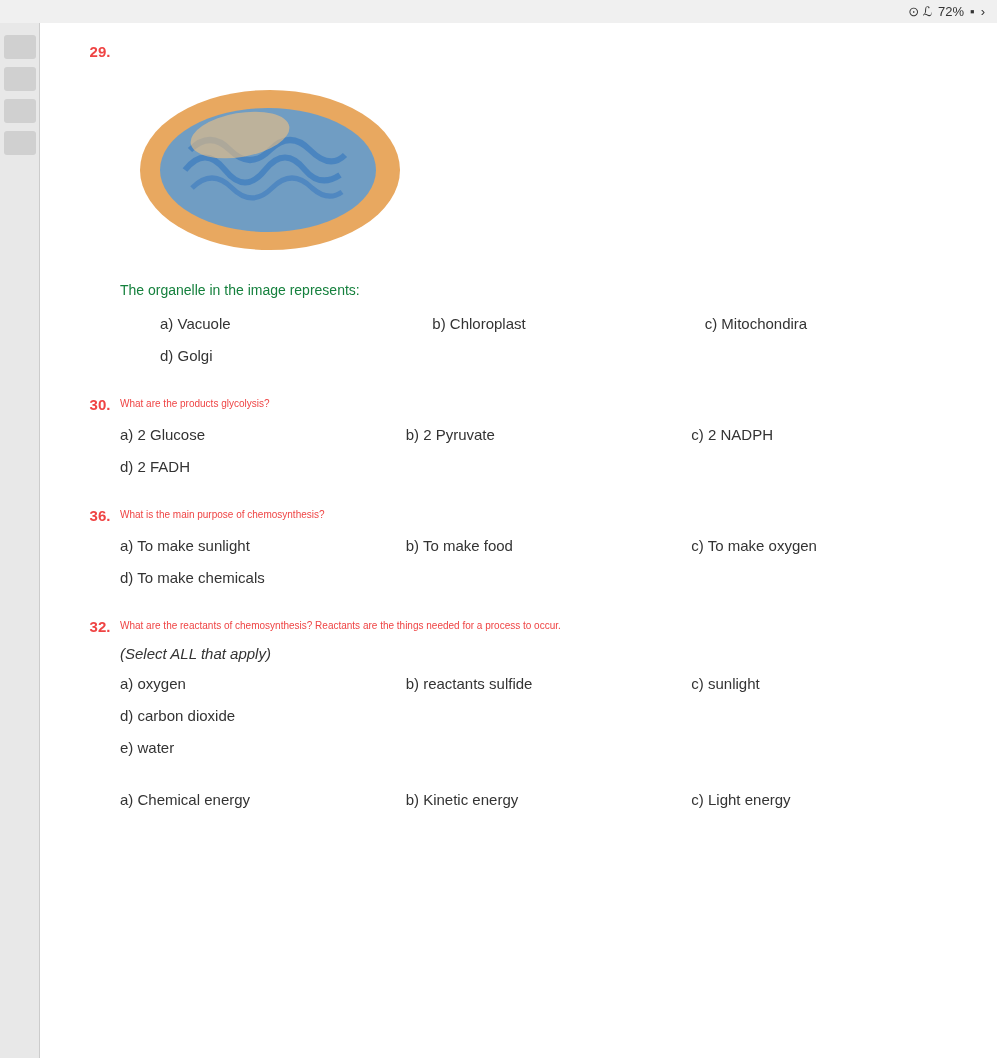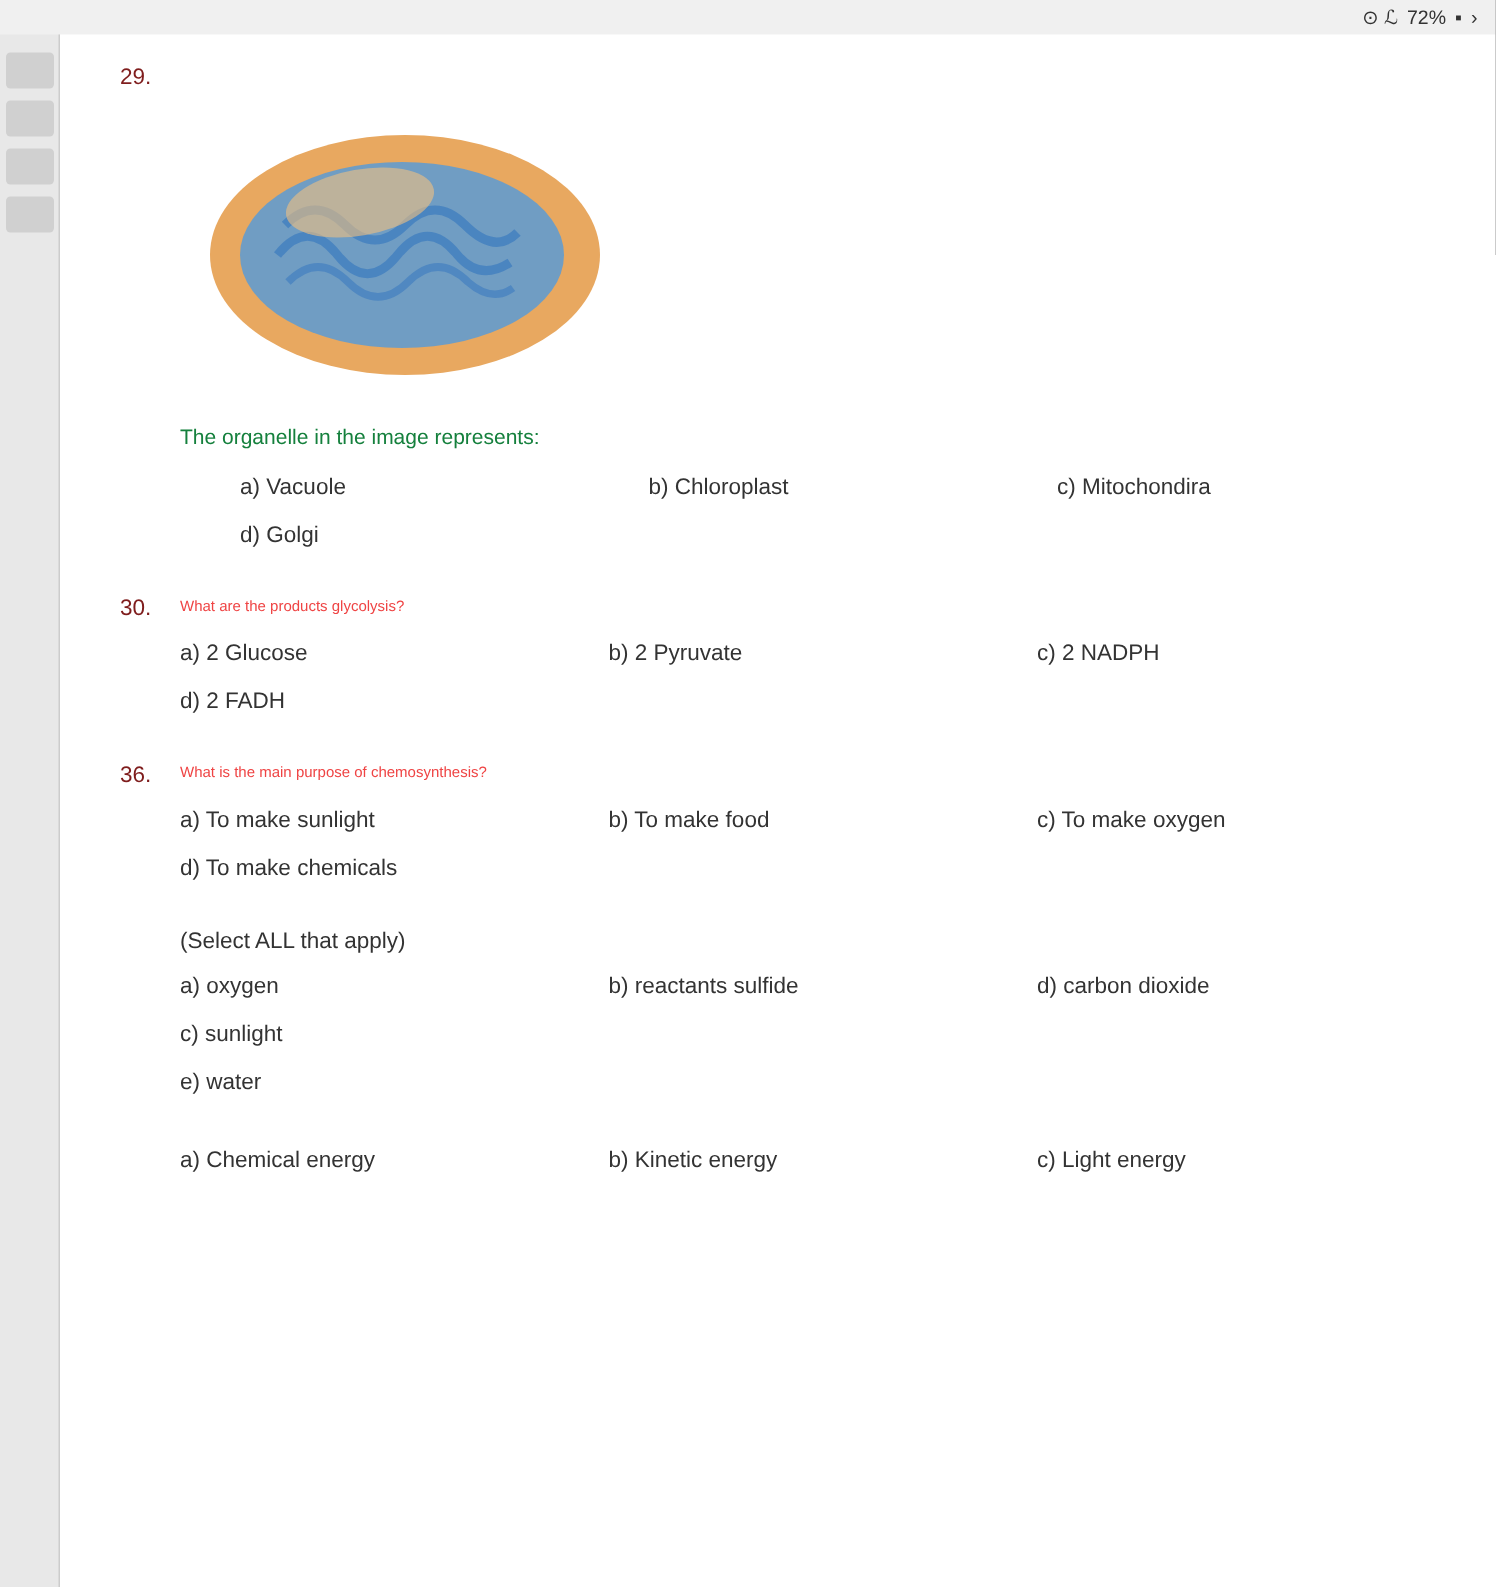--- a/index.html
+++ b/index.html
@@ -120,23 +120,24 @@
     }
 
     .question-number-row {
       display: flex;
       align-items: flex-start;
       margin-bottom: 10px;
     }
 
     .question-number {
       font-size: 15px;
-      color: #7f1d1d;
-      font-weight: 400;
+      color: #ef4444;
+      font-weight: 700;
       min-width: 40px;
+      text-align: center;
     }
 
     .question-text {
       font-size: 10px;
       color: #ef4444;
       line-height: 1.5;
       flex: 1;
     }
 
     
@@ -182,20 +183,21 @@
       flex-direction: column;
       gap: 6px;
     }
 
     
     .question-note {
       font-size: 15px;
       color: #333;
       margin-left: 40px;
       margin-bottom: 10px;
+      font-style: italic;
     }
   </style>
 </head>
 <body>
 
 <div class="device-frame">
 
   <div class="status-bar">
     <span>⊙ ℒ</span>
     <span>72%</span>
@@ -299,37 +301,41 @@
             <span>To make oxygen</span>
           </div>
           <div class="option">
             <span class="option-label">d)  </span>
             <span>To make chemicals</span>
           </div>
         </div>
       </div>
 
       <div class="question-block">
+        <div class="question-number-row">
+          <span class="question-number">32.</span>
+          <span class="question-text">What are the reactants of chemosynthesis? Reactants are the things needed for a process to occur.</span>
+        </div>
         <div class="question-note">(Select ALL that apply)</div>
         <div class="options-grid">
           <div class="option">
             <span class="option-label">a)  </span>
             <span>oxygen</span>
           </div>
           <div class="option">
             <span class="option-label">b)  </span>
             <span>reactants sulfide</span>
           </div>
           <div class="option">
+            <span class="option-label">c)  </span>
+            <span>sunlight</span>
+          </div>
+          <div class="option">
             <span class="option-label">d)  </span>
             <span>carbon dioxide</span>
-          </div>
-          <div class="option">
-            <span class="option-label">c)  </span>
-            <span>sunlight</span>
           </div>
         </div>
         <div class="options-single" style="margin-top:8px;">
           <div class="option">
             <span class="option-label">e)  </span>
             <span>water</span>
           </div>
         </div>
       </div>
 

